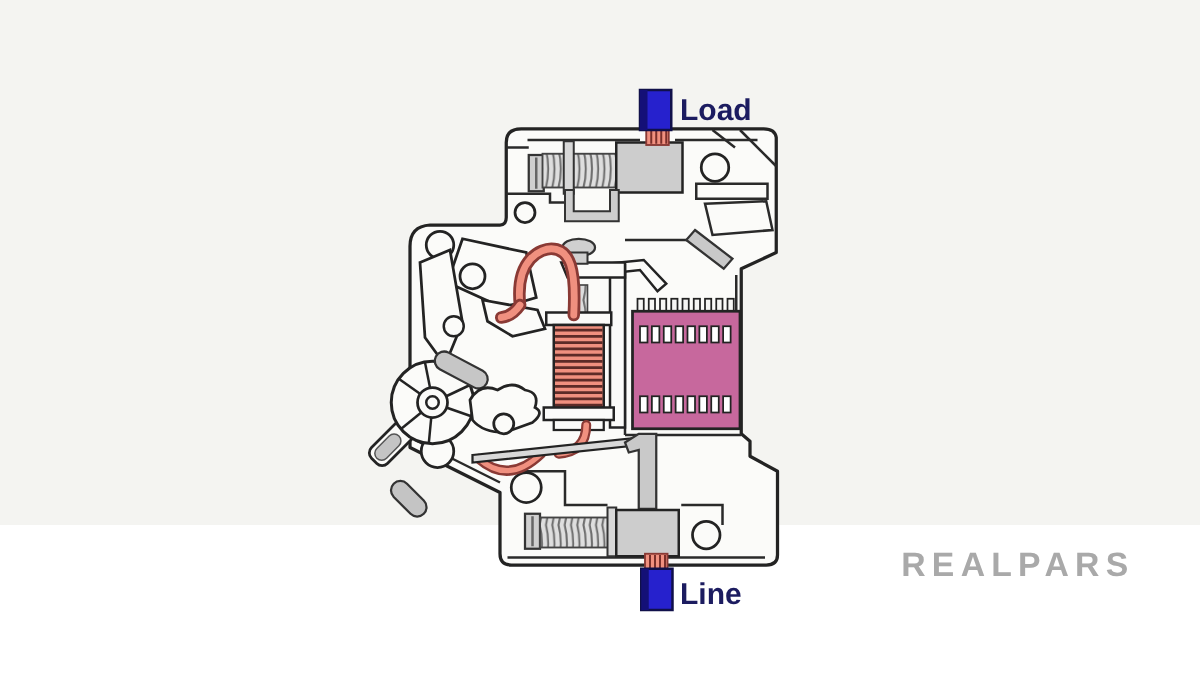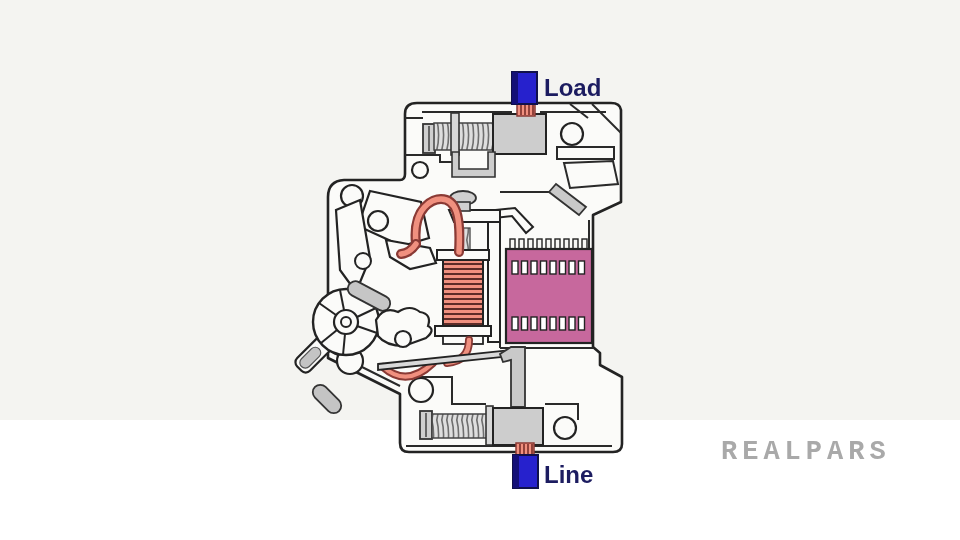--- a/index.html
+++ b/index.html
@@ -1,21 +1,21 @@
 <!DOCTYPE html>
 <html><head>
 <meta charset="utf-8">
 <style>
   html,body{margin:0;padding:0;width:960px;height:540px;overflow:hidden;
     font-family:"Liberation Sans",sans-serif;}
   .stage{position:relative;width:960px;height:420px;background:#f4f4f1;}
   svg{position:absolute;left:0;top:0;}
   .watermark{
     position:absolute;left:721px;top:437px;width:220px;
-    font-family:Liberation Mono, monospace;
+    font-family:Liberation Sans, sans-serif;
     font-size:27px;font-weight:700;letter-spacing:5px;
     color:#a2a2a2;opacity:.92;user-select:none;
   }
   .lbl{font-family:"Liberation Sans",sans-serif;font-weight:700;font-size:24px;}
 </style>
 </head>
 <body>
 
 <div class="stage">
 <svg width="960" height="540" viewBox="0 0 960 540">

